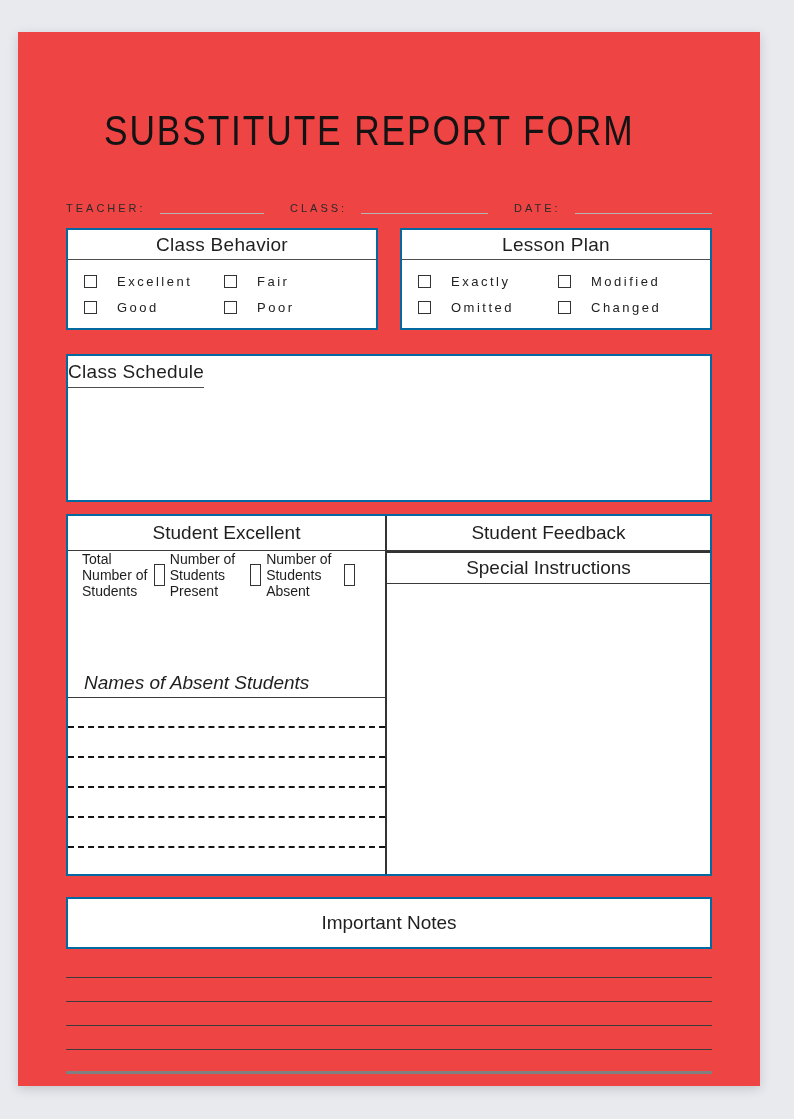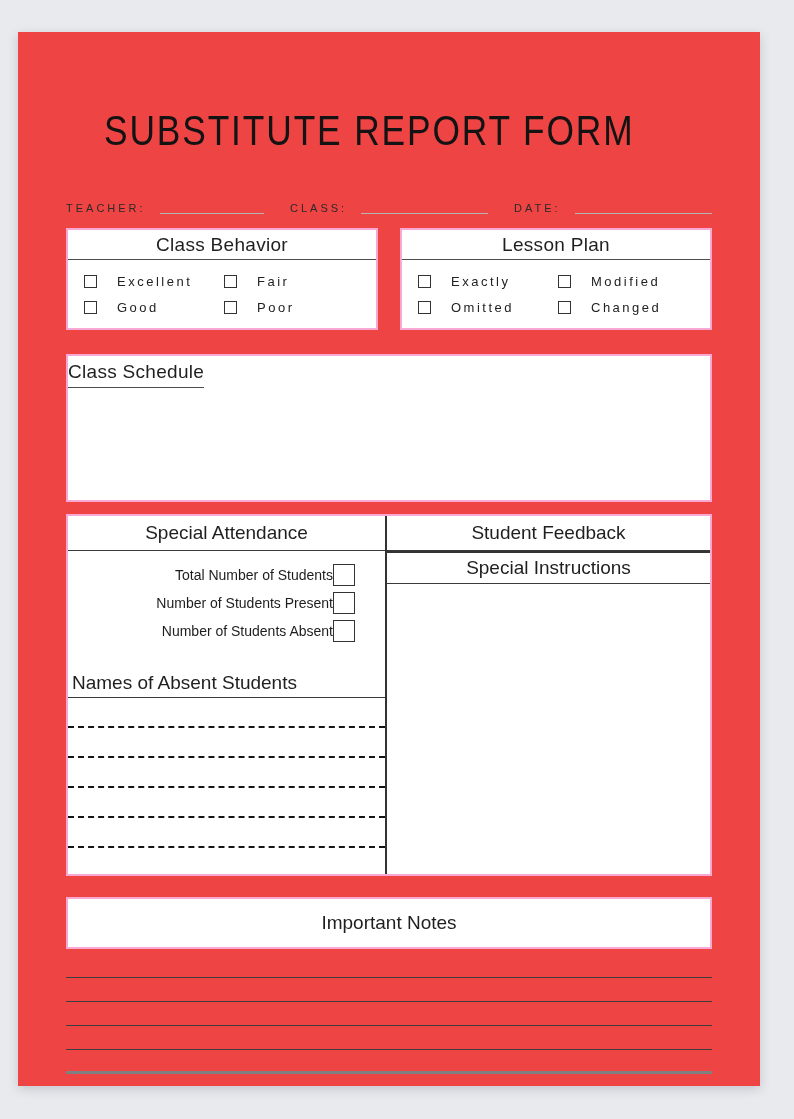--- a/index.html
+++ b/index.html
@@ -44,21 +44,21 @@
     color: #2a2a2a;
     white-space: nowrap;
   }
   .meta-line {
     flex: 1;
     border-bottom: 1px solid #b5b5b5;
     margin-left: 14px;
     height: 15px;
   }
   
-  .bx { border: 2px solid #f9a8d4; background: #fff; }
+  .bx { border: 2px solid #0369a1; background: #fff; }
   .bx-header {
     height: 30px;
     display: flex; align-items: center; justify-content: center;
     font-size: 19px; color: #1f1f1f;
     border-bottom: 1px solid #4d4d4d;
     letter-spacing: 0.3px;
   }
   
   .box-row { display: flex; gap: 22px; margin-top: 14px; }
   .half-box { flex: 1; }
@@ -89,31 +89,31 @@
   .col-right { flex: 1; }
   .col-header {
     height: 35px;
     display: flex; align-items: center; justify-content: center;
     font-size: 19px; color: #1f1f1f;
     border-bottom: 1.5px solid #3a3a3a;
   }
   .att-rows {
     height: 117px;
     padding: 12px 30px 0 14px;
-    display: flex; flex-direction: column; gap: 5px; align-items: flex-end;
+    display: flex; flex-direction: row; gap: 5px;
   }
   .att-row { display: flex; align-items: center; justify-content: space-between; height: 23px; }
   .att-label { font-size: 14px; color: #1d1d1d; }
   .num-box { width: 22px; height: 22px; border: 1.5px solid #333; }
   .names-header {
     height: 30px;
     border-bottom: 1.5px solid #3a3a3a;
     display: flex; align-items: center;
-    padding-left: 4px;
-    font-size: 19px; color: #1f1f1f;
+    padding-left: 16px;
+    font-size: 19px; color: #1f1f1f; font-style: italic;
   }
   .dash-area { flex: 1; display: flex; flex-direction: column; }
   .dash-row { height: 30px; border-bottom: 2px dashed #141414; }
   .feedback-area {
     height: 188px;
     padding: 16px 14px 0 14px;
     display: flex; flex-direction: column; gap: 28px;
   }
   .feedback-label { font-size: 14.5px; color: #1d1d1d; line-height: 15px; }
   .special-header {
@@ -205,21 +205,21 @@
   </div>
 
   <section class="bx schedule-box">
     <div class="bx-header">Class Schedule</div>
     <div class="box-body"></div>
   </section>
 
   <div class="bx columns">
 
     <div class="col col-left">
-      <div class="col-header">Special Attendance</div>
+      <div class="col-header">Student Excellent</div>
       <div class="att-rows">
         <div class="att-row">
           <span class="att-label">Total Number of Students</span>
           <span class="num-box"></span>
         </div>
         <div class="att-row">
           <span class="att-label">Number of Students Present</span>
           <span class="num-box"></span>
         </div>
         <div class="att-row">

